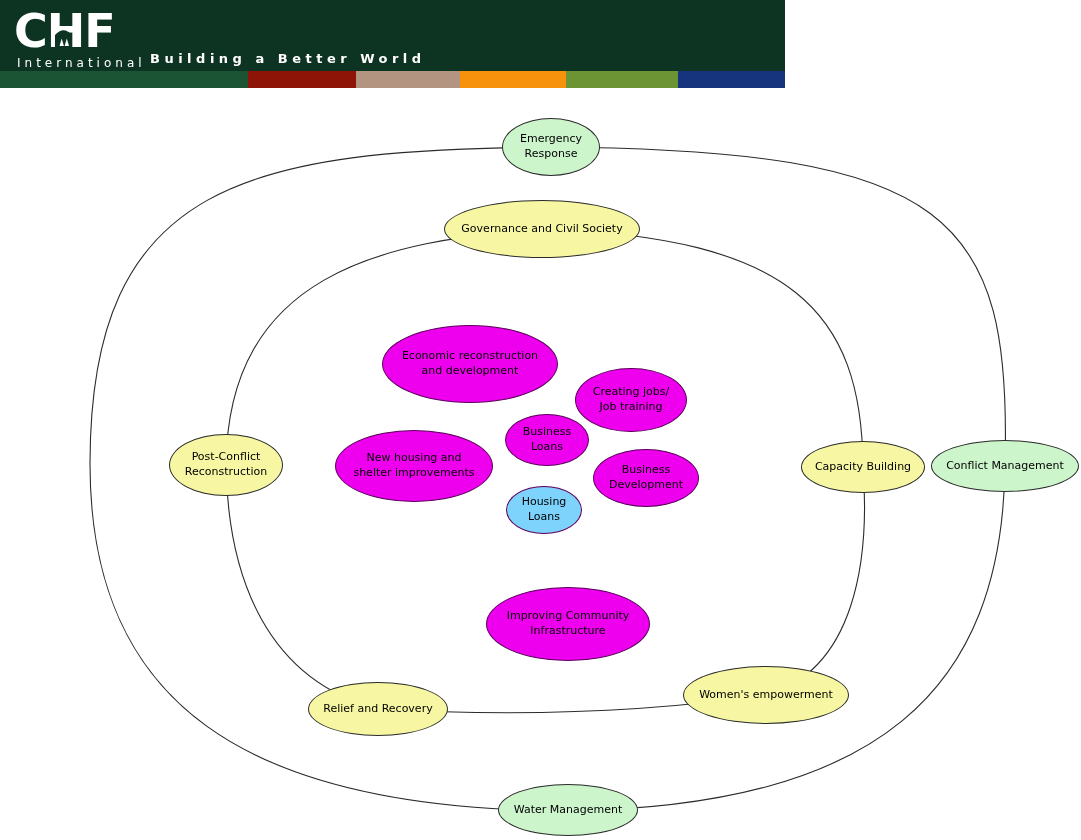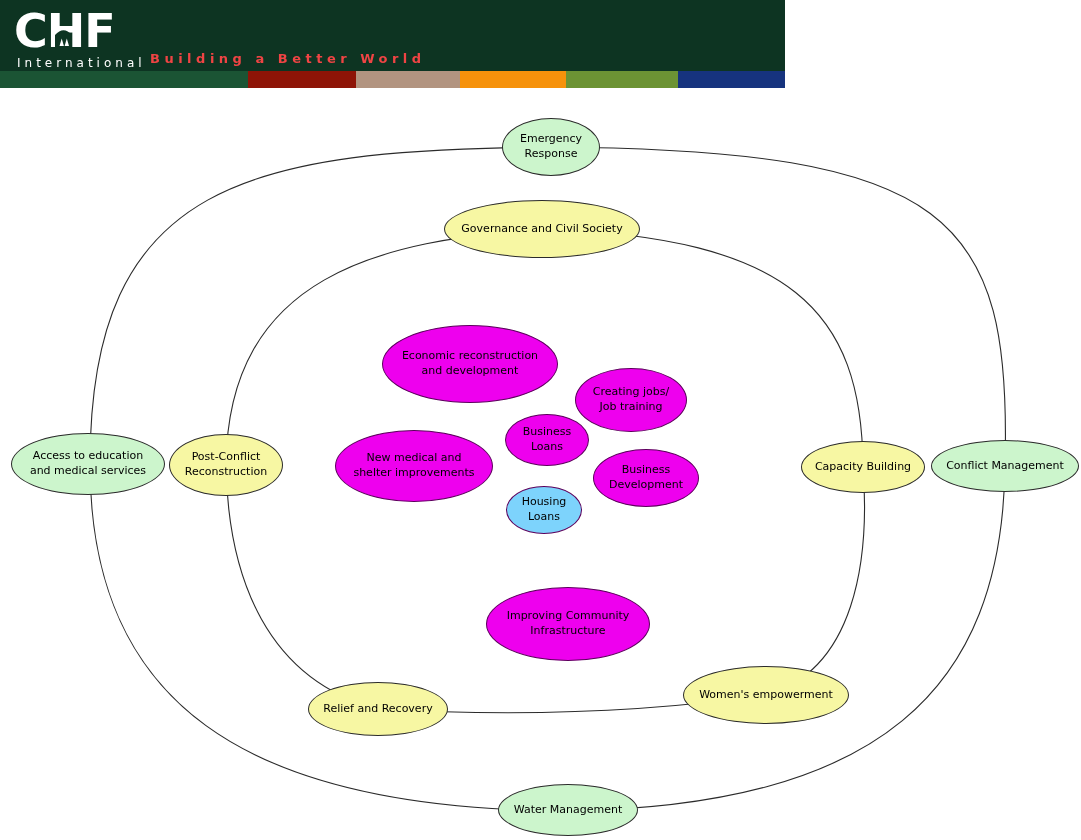--- a/index.html
+++ b/index.html
@@ -5,21 +5,21 @@
   html,body{margin:0;padding:0;background:#fff;}
   .page{position:relative;width:1081px;height:840px;background:#fff;
         font-family:"DejaVu Sans","Liberation Sans",sans-serif;overflow:hidden;}
 
   
   .header{position:absolute;left:0;top:0;width:785px;height:88px;background:#0D3422;}
   .logo-svg{position:absolute;left:14px;top:5px;}
   .logo-sub{position:absolute;left:17px;top:56px;font-size:12px;letter-spacing:4px;
             color:#fff;font-weight:500;}
   .tagline{position:absolute;left:150px;top:51px;font-size:13px;font-weight:bold;
-           letter-spacing:4.5px;color:#ef4444;}
+           letter-spacing:4.5px;color:#ffffff;}
   .stripe{position:absolute;left:0;top:71px;width:785px;height:17px;display:flex;}
   .stripe>div{height:100%;}
   .seg0{width:248px}.seg1{width:108px}.seg2{width:104px}
   .seg3{width:106px}.seg4{width:112px}.seg5{width:107px}
 
   
   .diagram{position:absolute;left:0;top:0;width:1081px;height:840px;}
   .curves{position:absolute;left:0;top:0;}
   .curves path{fill:none;stroke:#2b2b2b;stroke-width:1.1;}
   .node{position:absolute;border:1.2px solid #2b2b2b;border-radius:50%;
@@ -67,22 +67,20 @@
                C 380 240 228 275 226 465
                C 228 580 268 680 378 709
                C 520 717 650 712 766 695
                C 855 670 870 560 863 467
                C 862 310 790 238 546 229 Z" style="stroke: rgb(43, 43, 43);"></path>
     </svg>
 
     <div class="node outer" style="left: 502px; top: 118px; width: 98px; height: 58px; background-color: rgb(204, 245, 204);">Emergency
 Response</div>
 
-    <div class="node outer" style="left: 11px; top: 433px; width: 154px; height: 62px; background-color: rgb(204, 245, 204);">Access to education
-and medical services</div>
 
     <div class="node outer" style="left: 931px; top: 440px; width: 148px; height: 52px; background-color: rgb(204, 245, 204);">Conflict Management</div>
 
     <div class="node outer" style="left: 498px; top: 784px; width: 140px; height: 52px; background-color: rgb(204, 245, 204);">Water Management</div>
 
     <div class="node middle" style="left: 444px; top: 200px; width: 196px; height: 58px; background-color: rgb(247, 247, 163);">Governance and Civil Society</div>
 
     <div class="node middle" style="left: 169px; top: 434px; width: 114px; height: 62px; background-color: rgb(247, 247, 163);">Post-Conflict
 Reconstruction</div>
 
@@ -94,21 +92,21 @@
 
     <div class="node inner" style="left: 382px; top: 325px; width: 176px; height: 78px; background-color: rgb(238, 0, 238);">Economic reconstruction
 and development</div>
 
     <div class="node inner" style="left: 575px; top: 368px; width: 112px; height: 64px; background-color: rgb(238, 0, 238);">Creating jobs/
 Job training</div>
 
     <div class="node inner" style="left: 505px; top: 414px; width: 84px; height: 52px; background-color: rgb(238, 0, 238);">Business
 Loans</div>
 
-    <div class="node inner" style="left: 335px; top: 430px; width: 158px; height: 72px; background-color: rgb(238, 0, 238);">New medical and
+    <div class="node inner" style="left: 335px; top: 430px; width: 158px; height: 72px; background-color: rgb(238, 0, 238);">New housing and
 shelter improvements</div>
 
     <div class="node inner" style="left: 593px; top: 449px; width: 106px; height: 58px; background-color: rgb(238, 0, 238);">Business
 Development</div>
 
     <div class="node inner" style="left: 506px; top: 486px; width: 76px; height: 48px; background-color: #7dd3fc;">Housing
 Loans</div>
 
     <div class="node inner" style="left: 486px; top: 587px; width: 164px; height: 74px; background-color: rgb(238, 0, 238);">Improving Community
 Infrastructure</div>

